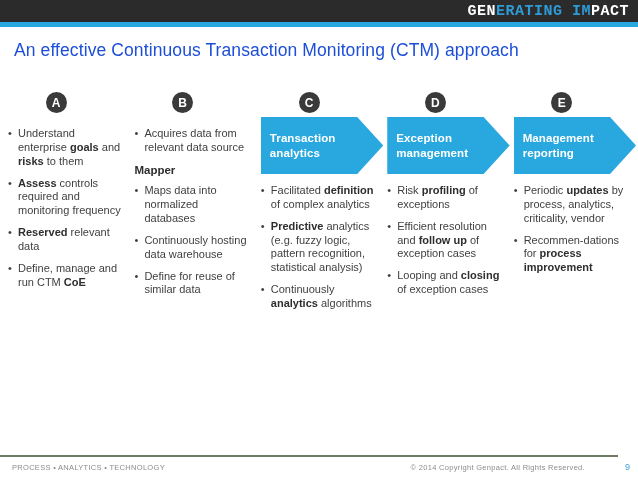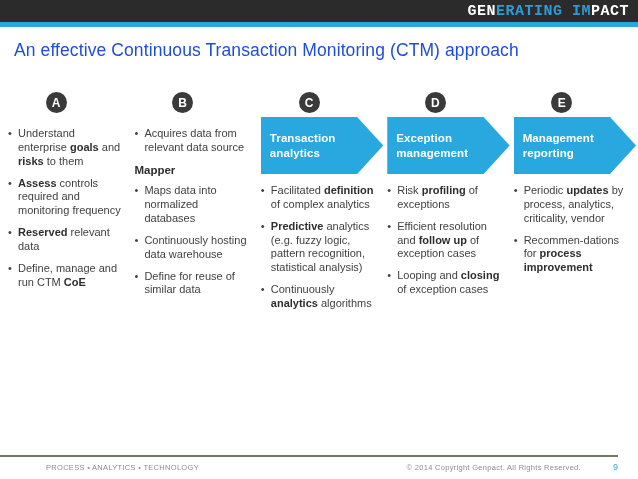--- a/index.html
+++ b/index.html
@@ -35,25 +35,25 @@
   .arrow-label { white-space:pre-line; }
   .items { margin-top:10px; padding-right:8px; }
   .item { display:flex; font-size:11px; line-height:1.26; color:#3f3f3f; margin-bottom:8px; }
   .item .marker { flex:0 0 10px; color:#3f3f3f; }
   .item .txt { flex:1 1 auto; min-width:0; }
   .item.heading { font-weight:bold; font-size:11.5px; color:#2e2e2e; margin-bottom:7px; }
   .item b { font-weight:bold; color:#2e2e2e; }
 
   .rule { position:absolute; left:0; top:455px; width:618px; height:2px; background:var(--rule,#6e7a64); }
   .footer-row {
-    position:absolute; top:462px; left:12px; right:20px;
+    position:absolute; top:462px; left:12px; right:8px;
     display:flex; justify-content:space-between; align-items:center;
-    font-size:7.5px; color:#8c8c8c; letter-spacing:.3px;margin-left:34px;
+    font-size:7.5px; color:#8c8c8c; letter-spacing:.3px;
   }
-  .footer-right { display:flex; align-items:center; gap:32px; }
+  .footer-right { display:flex; align-items:center; gap:40px; }
   .page-num { color:var(--page-blue,#3fa3d5); font-size:9px; letter-spacing:0; }
 </style>
 </head>
 <body>
 
 <div class="slide">
   <header class="topbar">
     <div class="logo"><span class="lw">GEN</span><span class="lb">ERATING IM</span><span class="lw">PACT</span></div>
   </header>
   <div class="stripe"></div>

